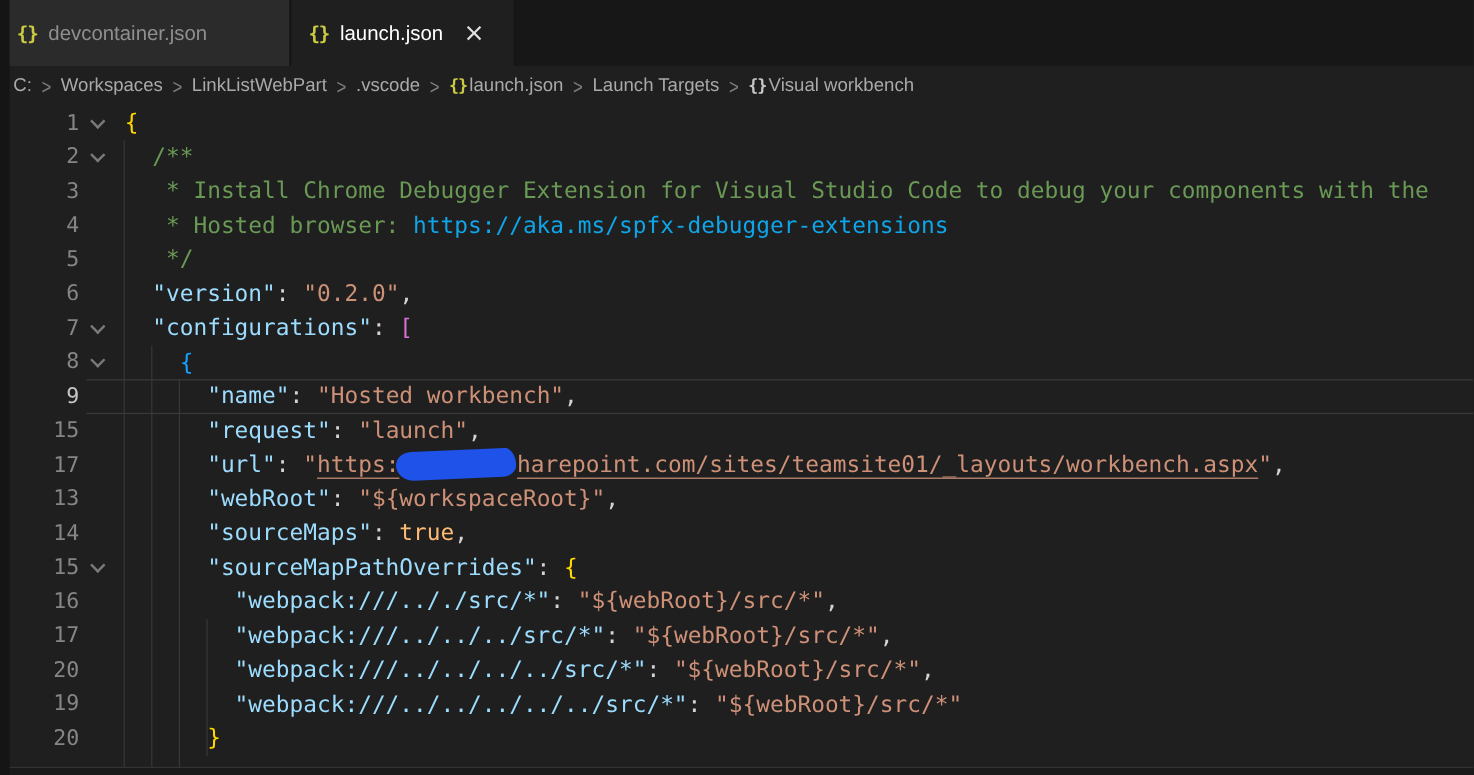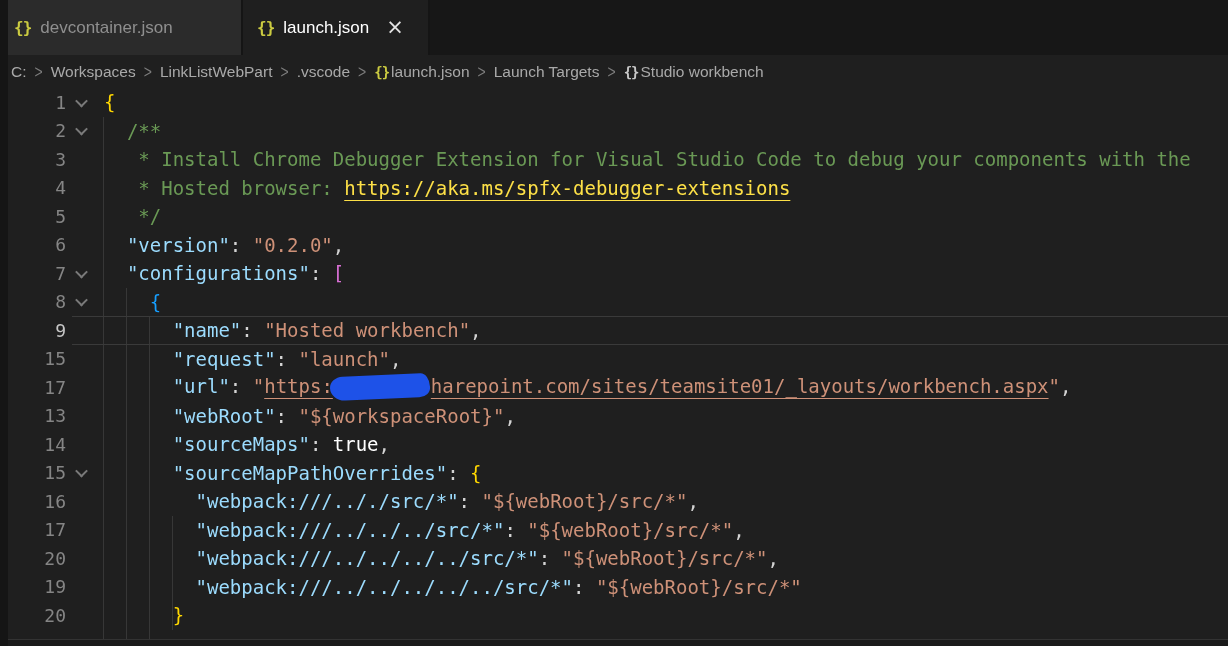--- a/index.html
+++ b/index.html
@@ -99,23 +99,23 @@
     white-space: pre;
     font-size: 19px;
     padding-left: 8px;
     color: #d4d4d4;
   }
 
   
   .tk-pun { color: #d4d4d4; }
   .tk-key { color: #9cdcfe; }
   .tk-str { color: #ce9178; }
-  .tk-kw  { color: #ffffff; }
+  .tk-kw  { color: #fdba74; }
   .tk-cmt { color: #6a9955; }
-  .tk-cmtlink { color: #fde047; text-decoration: underline; text-underline-offset: 5px; cursor: pointer; margin-top: 33px; }
+  .tk-cmtlink { color: #0ea5e9; text-underline-offset: 5px; cursor: pointer; margin-top: 33px; }
   .tk-strlink { color: #ce9178; text-decoration: underline; text-underline-offset: 5px; cursor: pointer; }
   .tk-b1 { color: #ffd700; }
   .tk-b2 { color: #da70d6; }
   .tk-b3 { color: #179fff; }
 
   .redact {
     display: inline-block;
     width: 100px;
     height: 24px;
     background: #1e52e8;
@@ -180,21 +180,21 @@
     <span class="bc-item"><span>Workspaces</span></span>
     <span class="bc-sep">&gt;</span>
     <span class="bc-item"><span>LinkListWebPart</span></span>
     <span class="bc-sep">&gt;</span>
     <span class="bc-item"><span>.vscode</span></span>
     <span class="bc-sep">&gt;</span>
     <span class="bc-item"><span class="bc-icon yellow">{}</span><span>launch.json</span></span>
     <span class="bc-sep">&gt;</span>
     <span class="bc-item"><span>Launch Targets</span></span>
     <span class="bc-sep">&gt;</span>
-    <span class="bc-item"><span class="bc-icon gray">{}</span><span>Studio workbench</span></span>
+    <span class="bc-item"><span class="bc-icon gray">{}</span><span>Visual workbench</span></span>
   </div>
 
 <div class="editor" id="editor">
 
   <div class="guide" style="left:103px; top:28.5px;  height:541.5px;"></div>
   <div class="guide" style="left:126px; top:199.5px; height:370.5px;"></div>
   <div class="guide" style="left:149px; top:228px;   height:342px;"></div>
   <div class="guide" style="left:172px; top:427.5px; height:114px;"></div>
   <div class="current-line-box" id="curline" style="top: 227.5px;"></div>
   <div id="code">

